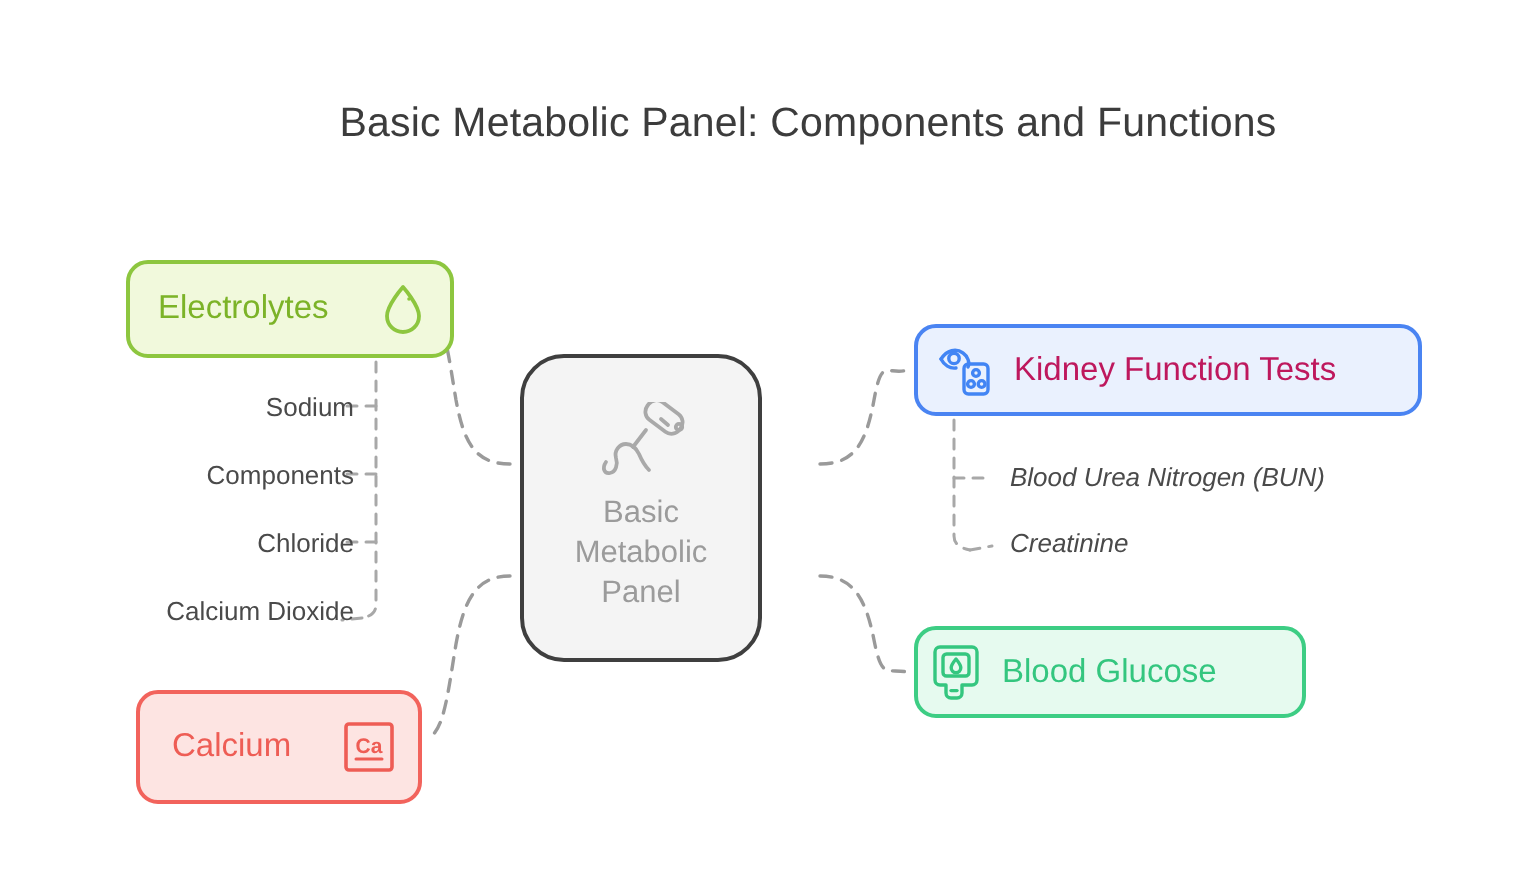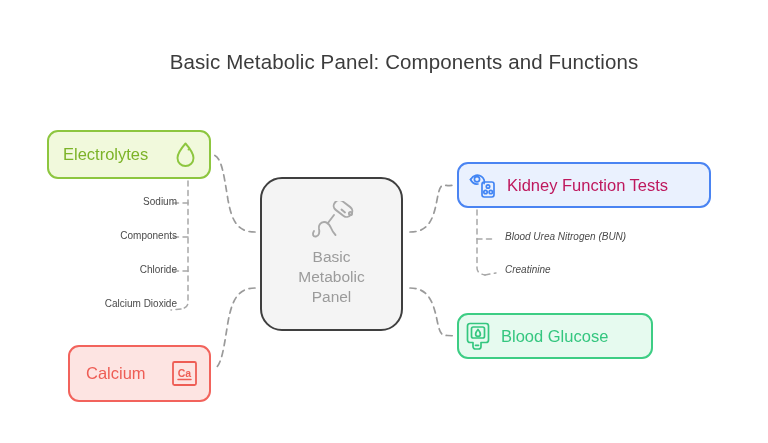--- a/index.html
+++ b/index.html
@@ -55,21 +55,21 @@
     stroke-width: 1.5;
     stroke-dasharray: 5 4.5;
     stroke-linecap: round;
   }
 
   
   #center-node {
     position: absolute;
     left: 260px;
     top: 177px;
-    width: 143px;
+    width: 121px;
     height: 154px;
     border: 2.3px solid #3f3f3f;
     border-radius: 22px;
     background: #f4f4f4;
     box-sizing: border-box;
     display: flex;
     flex-direction: column;
     align-items: center;
     justify-content: center;
   }
@@ -98,21 +98,21 @@
   }
   .pill-icon {
     display: flex;
     align-items: center;
     justify-content: center;
     flex: 0 0 auto;
   }
 
   
   #node-electrolytes {
-    left: 47px;
+    left: 63px;
     top: 130px;
     width: 164px;
     height: 49px;
     background: #f1f9dc;
     border-color: #8dc63f;
     padding: 0 12px 0 14px;
     justify-content: space-between;
   }
   #node-electrolytes .pill-label { color: #7cb328; }
 
@@ -153,21 +153,21 @@
     border-color: #3dcd84;
     padding: 0 14px 0 6px;
     justify-content: flex-start;
     gap: 10px;
   }
   #node-glucose .pill-label { color: #34c67f; }
 
   
   .leaf {
     position: absolute;
-    font-size: 10px;
+    font-size: 13px;
     color: #4a4a4a;
     white-space: nowrap;
   }
   .leaf-right { text-align: right; }
   .leaf-left  { text-align: left; font-style: italic; }
 
   #leaf-sodium         { right: 591px; top: 196px; }
   #leaf-potassium      { right: 591px; top: 230px; }
   #leaf-chloride       { right: 591px; top: 264px; }
   #leaf-carbondioxide  { right: 591px; top: 298px; }

